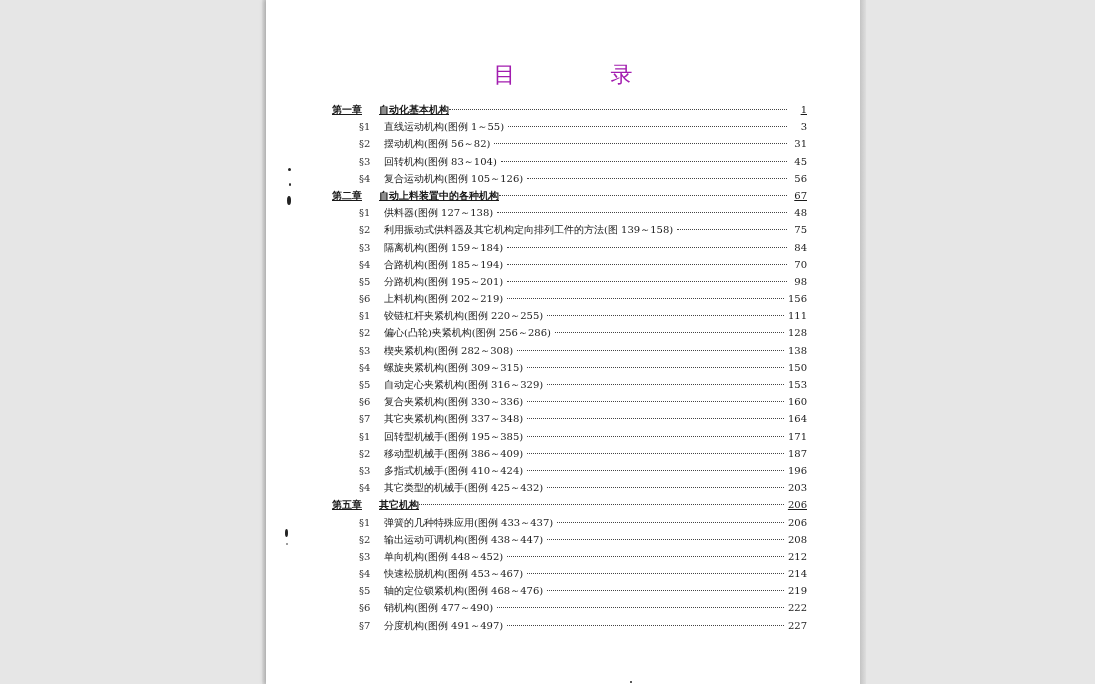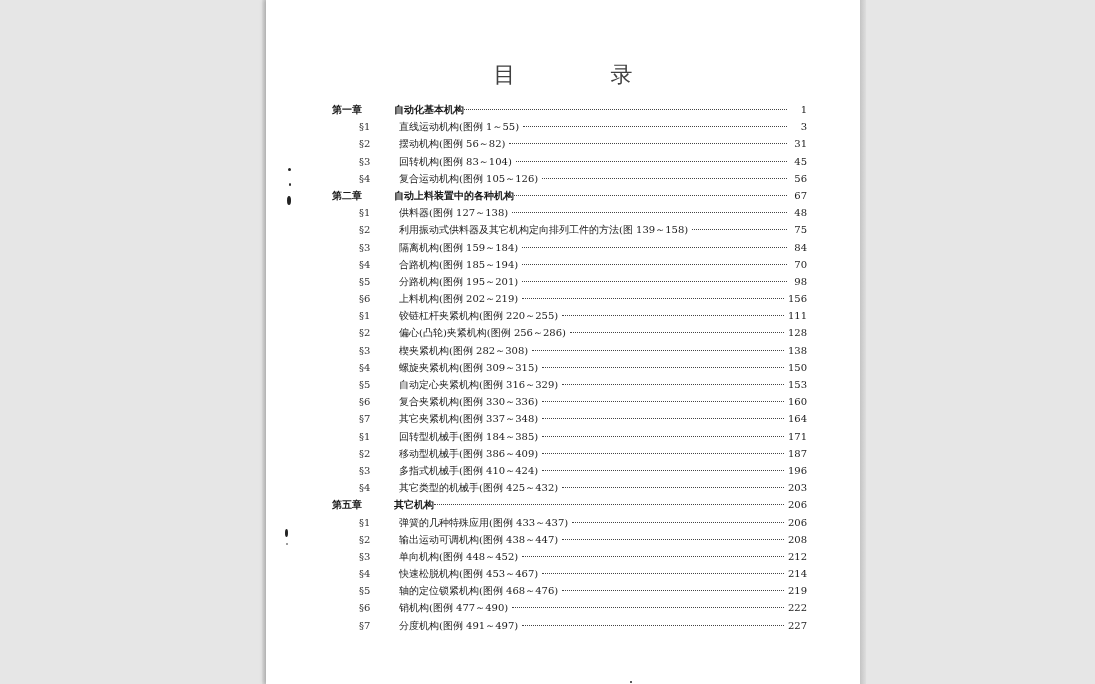--- a/index.html
+++ b/index.html
@@ -12,31 +12,31 @@
   .viewer { position:absolute; left:0; top:0; width:1095px; height:684px; background:#e6e6e6; }
   .page {
     position:absolute; left:266px; top:0; width:594px; height:684px;
     background:#ffffff;
     box-shadow: -3px 0 4px rgba(0,0,0,0.12), 3px 0 4px rgba(0,0,0,0.12);
   }
   .page-edge-l { position:absolute; left:262px; top:0; width:4px; height:684px; background:linear-gradient(to right,#e0e0e0,#c9c9c9); }
   .page-edge-r { position:absolute; left:860px; top:0; width:6px; height:684px; background:linear-gradient(to right,#c4c4c4,#dedede); }
   .title {
     position:absolute; left:0; width:594px; top:60px; text-align:center;
-    font-size:22px; color:#404040; letter-spacing:44px; padding-left:44px; box-sizing:border-box;
+    font-size:22px; color:#a21caf; letter-spacing:44px; padding-left:44px; box-sizing:border-box;
   }
   .toc { position:absolute; left:66px; top:101px; width:475px; }
   .row {
     position:relative; height:17.2px; line-height:17.2px;
     font-size:10px; color:#1a1a1a; display:flex; align-items:baseline; white-space:nowrap;
   }
-  .row.chapter { font-weight:bold; }
+  .row.chapter { font-weight:bold;text-decoration:underline; }
   .row .ch-num { width:47px; flex:none; }
   .row .sec-num { margin-left:27px; width:25px; flex:none; color:#333; }
-  .row .label { flex:none;margin-left:15px; }
+  .row .label { flex:none; }
   .row .leader {
     flex:1 1 auto; overflow:hidden; margin:0 4px;
     border-bottom:1.6px dotted #444; height:0; position:relative; top:-3px;
   }
   .row.chapter .leader { margin-left:0; }
   .row .pg { flex:none; text-align:right; min-width:16px; font-weight:normal; }
   .speck { position:absolute; background:#222; border-radius:50%; }
 </style>
 </head>
 <body>
@@ -155,21 +155,21 @@
           <span class="pg">160</span>
         </div>
         <div class="row section">
           <span class="sec-num">§7</span>
           <span class="label">其它夹紧机构(图例 337～348)</span>
           <span class="leader"></span>
           <span class="pg">164</span>
         </div>
         <div class="row section">
           <span class="sec-num">§1</span>
-          <span class="label">回转型机械手(图例 184～385)</span>
+          <span class="label">回转型机械手(图例 195～385)</span>
           <span class="leader"></span>
           <span class="pg">171</span>
         </div>
         <div class="row section">
           <span class="sec-num">§2</span>
           <span class="label">移动型机械手(图例 386～409)</span>
           <span class="leader"></span>
           <span class="pg">187</span>
         </div>
         <div class="row section">

